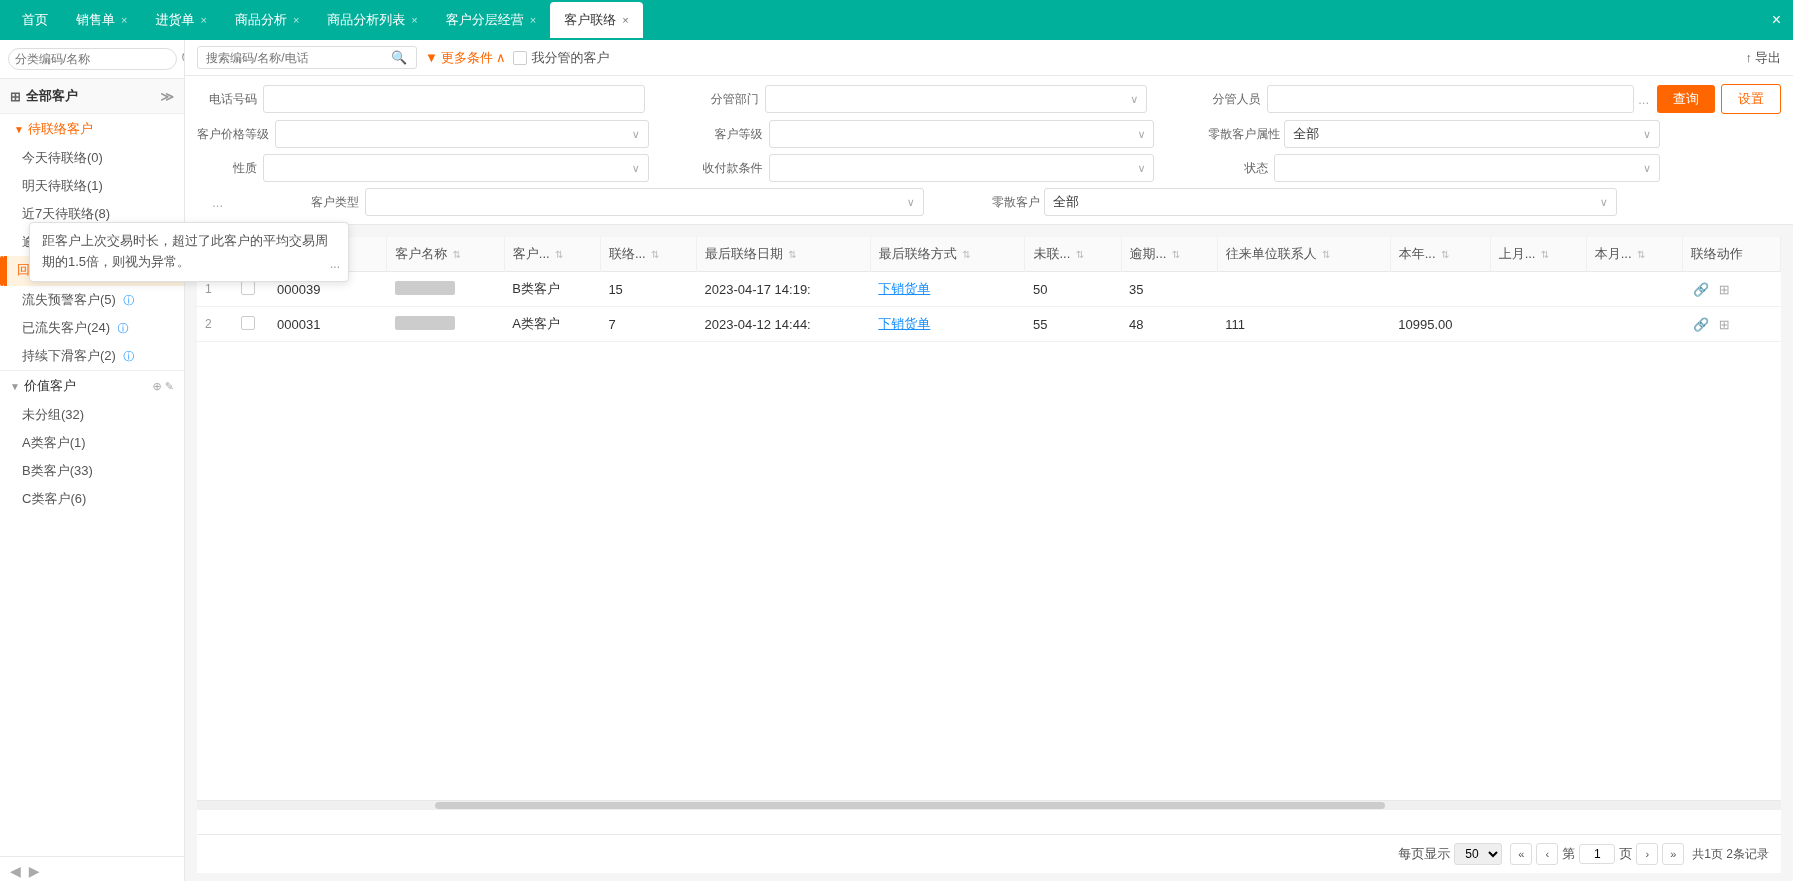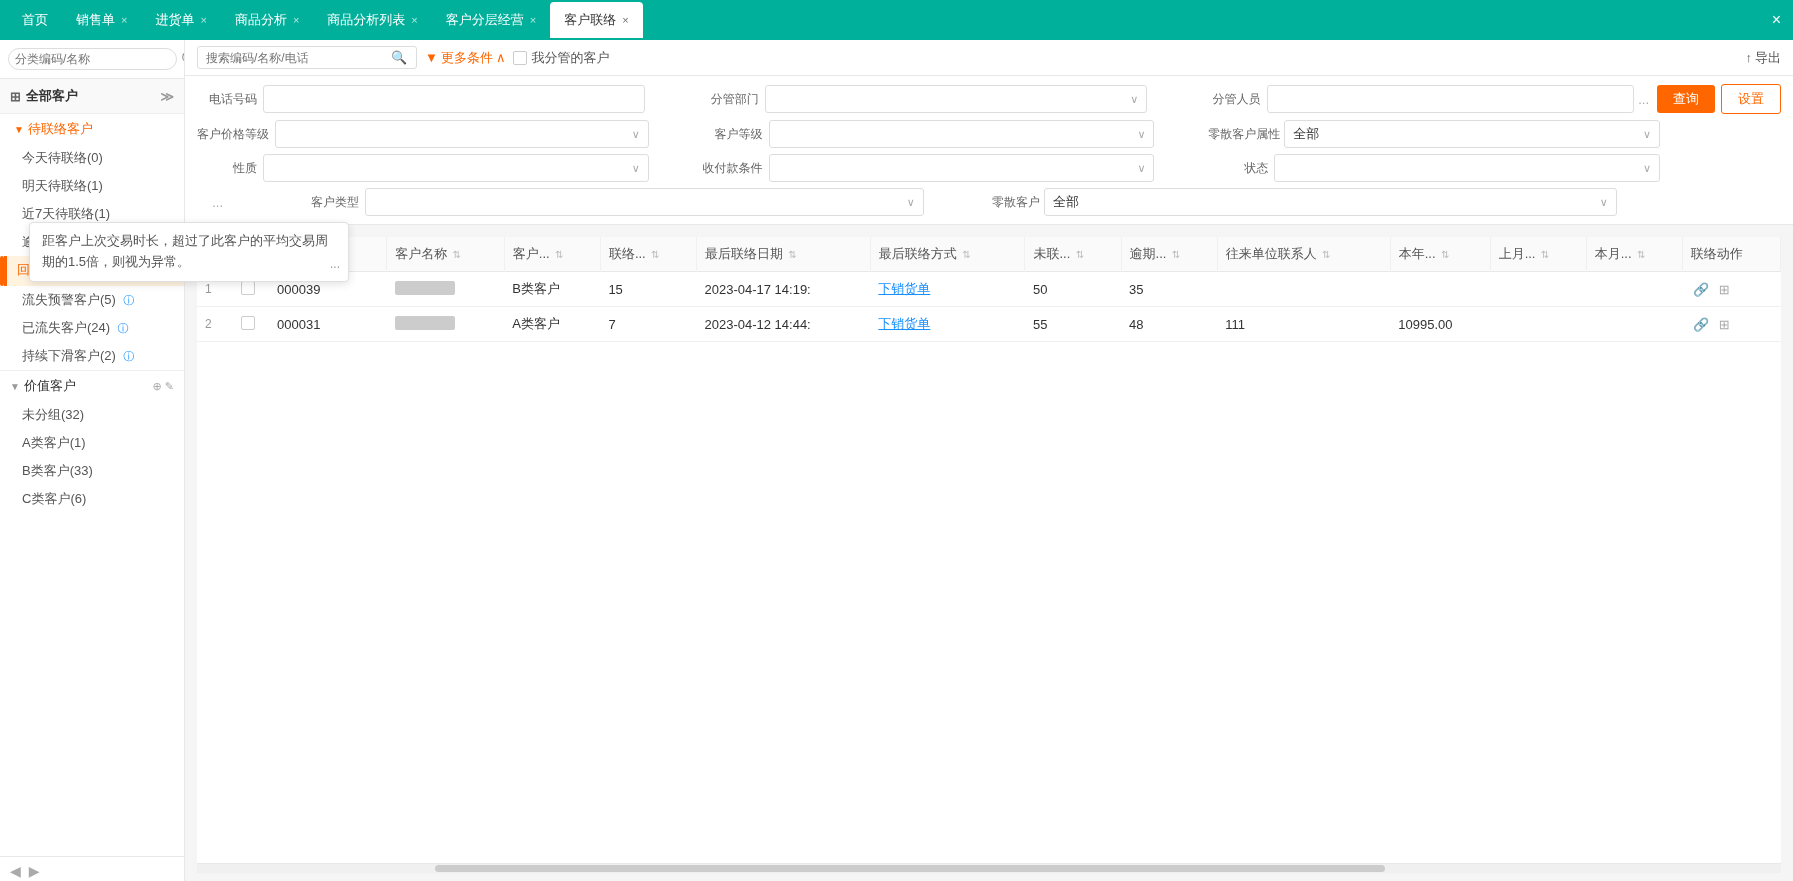--- a/index.html
+++ b/index.html
@@ -472,21 +472,21 @@
         <span class="arrow">▼</span>
         <span>待联络客户</span>
       </div>
       <div class="sidebar-item">
         <span>今天待联络(0)</span>
       </div>
       <div class="sidebar-item">
         <span>明天待联络(1)</span>
       </div>
       <div class="sidebar-item">
-        <span>近7天待联络(1)</span>
+        <span>近7天待联络(8)</span>
       </div>
       <div class="sidebar-item">
         <span>逾期未联络(30)</span>
       </div>
 
       <div style="display:flex; align-items:stretch;">
         <div class="orange-indicator"></div>
         <div class="sidebar-item active" style="flex:1; padding-left:10px; background:#fff3e0; color:#ff6600;">
           <span>回购异常客户(2)</span>
           <span style="margin-left:4px; color:#1890ff; font-size:11px;">ⓘ</span>
@@ -771,15 +771,33 @@
               </td>
             </tr>
           </tbody>
         </table>
       </div>
 
       <div style="height:10px; background:#f0f0f0; border-top:1px solid #e8e8e8; position:relative;">
         <div style="position:absolute; left:15%; top:1px; width:60%; height:7px; background:#ccc; border-radius:4px;"></div>
       </div>
 
+      <div class="table-footer">
+        <div class="page-size-wrap">
+          <span>每页显示</span>
+          <select class="page-size-select">
+            <option>50</option>
+          </select>
+        </div>
+        <div class="pagination">
+          <button class="page-btn">«</button>
+          <button class="page-btn">‹</button>
+          <span>第</span>
+          <input class="page-input" type="text" value="1" style="">
+          <span>页</span>
+          <button class="page-btn">›</button>
+          <button class="page-btn">»</button>
+        </div>
+        <span class="total-info">共1页 2条记录</span>
+      </div>
     </div>
   </div>
 </div>
 
 </body></html>

